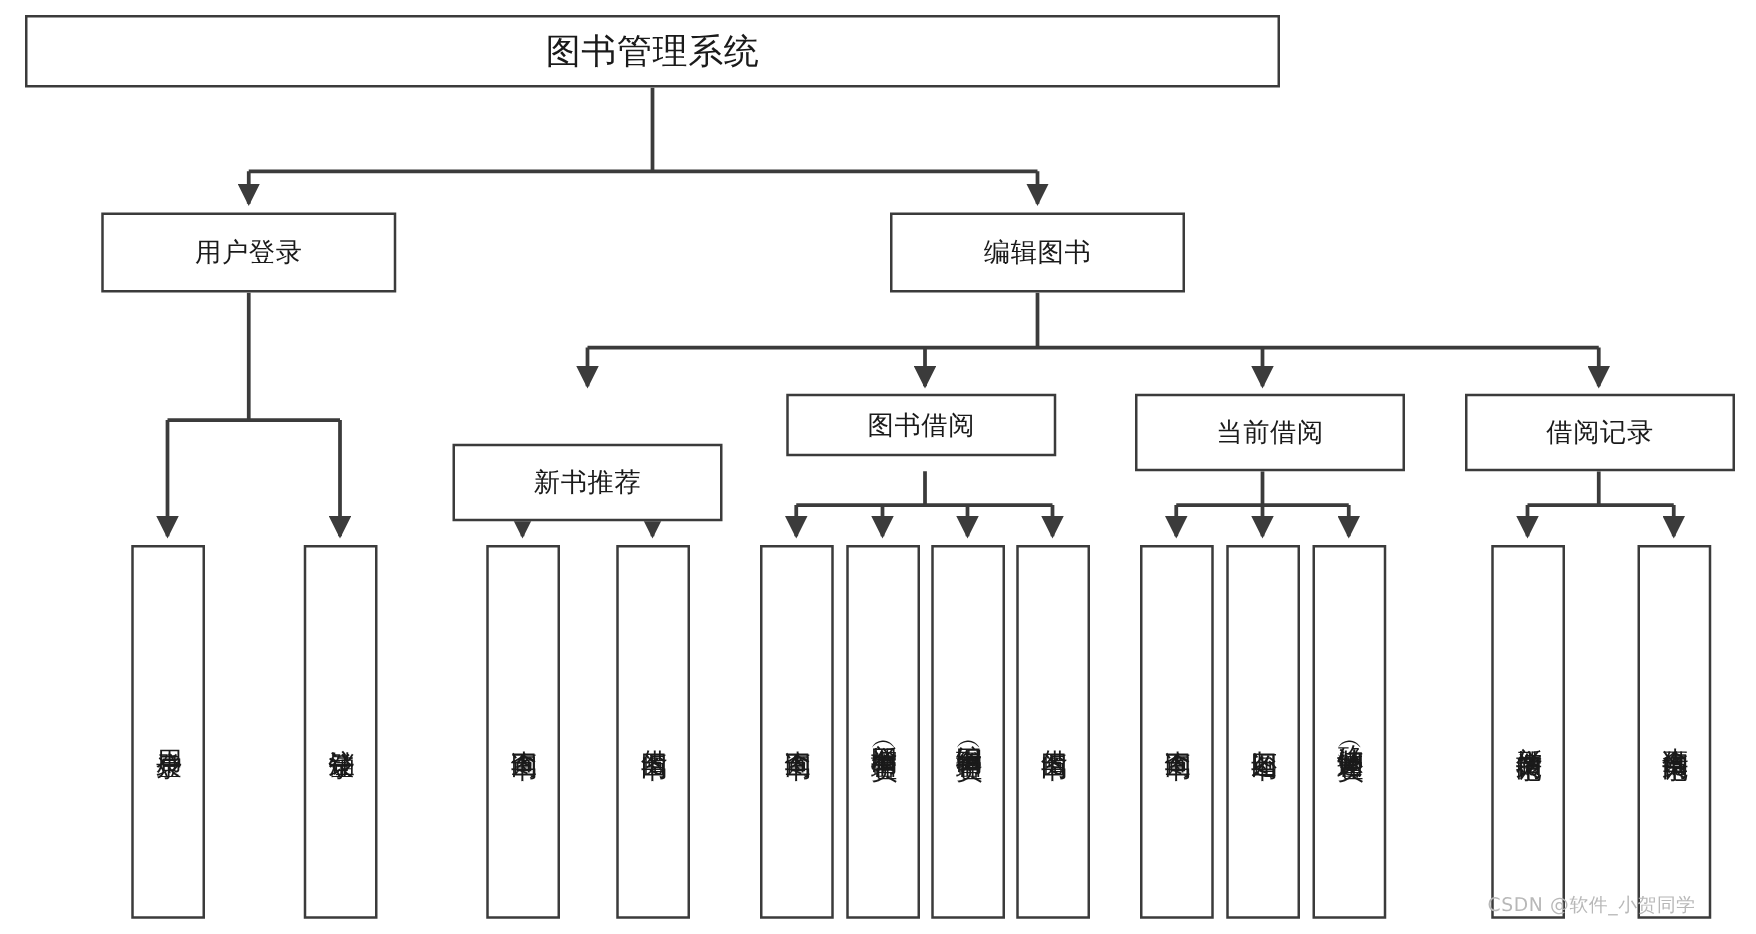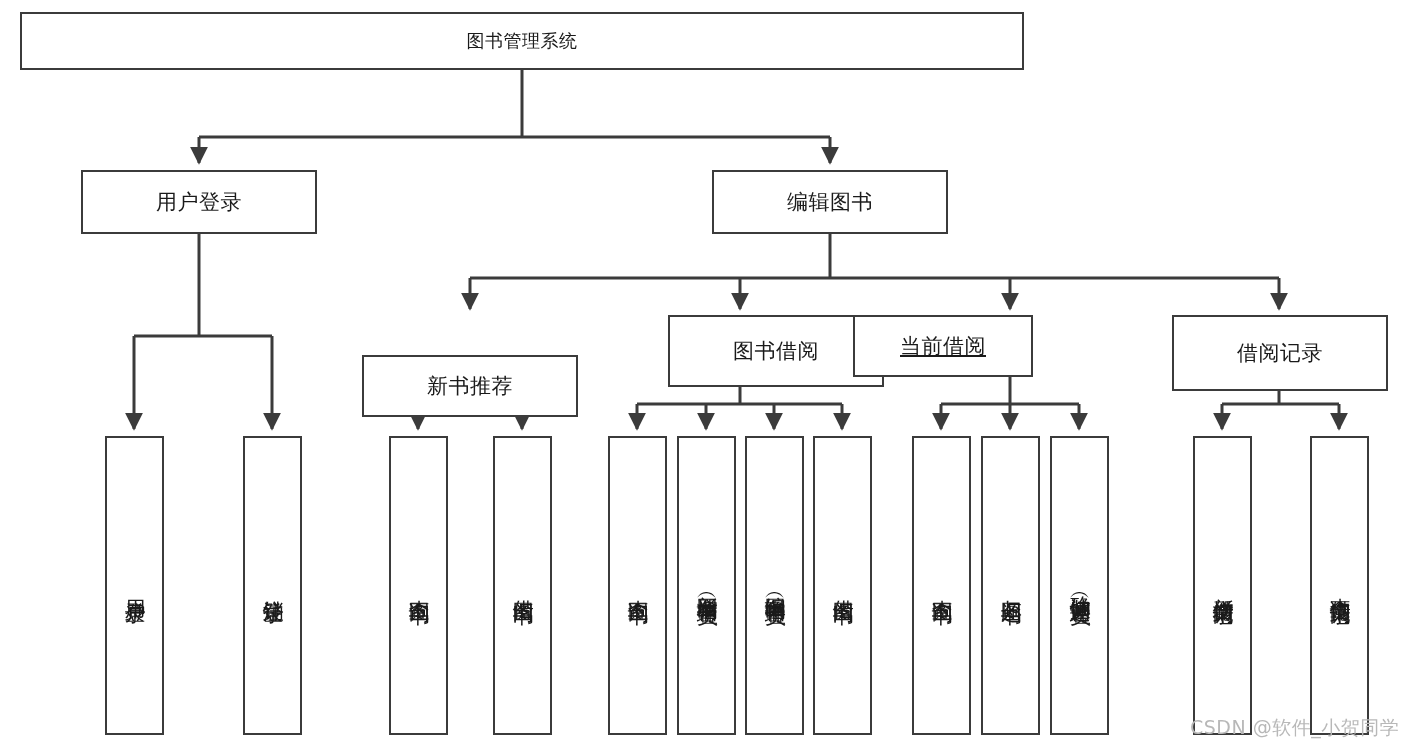--- a/index.html
+++ b/index.html
@@ -42,38 +42,38 @@
     text-align: center;
     line-height: 1.08;
     white-space: nowrap;
   }
   
   .node.horiz .label {
     font-size: 21px;
     letter-spacing: 0.5px;
   }
   .node.title .label {
-    font-size: 18px;
+    font-size: 28px;
   }
   
   .node.vert {
     align-items: center;
     justify-content: center;
   }
   .node.vert .label {
     writing-mode: vertical-rl;
     text-orientation: upright;
     font-size: 21px;
     line-height: 1.12;
     letter-spacing: 1.5px;
     white-space: nowrap;
   }
   .watermark {
     position: absolute;
-    font-size: 19px;
+    font-size: 15px;
     color: #b8b8b8;
     white-space: nowrap;
     z-index: 3;
     letter-spacing: 0.5px;
   }
 </style>
 </head>
 <body>
 
 <div id="canvas">
@@ -138,29 +138,29 @@
   </div>
 
   <div class="node horiz" style="left:712px; top:170px; width:236px; height:64px;">
     <span class="label">编辑图书</span>
   </div>
 
   <div class="node horiz" style="left:362px; top:315px; width:216px; height:62px;margin-top:40px;">
     <span class="label">新书推荐</span>
   </div>
 
-  <div class="node horiz" style="left:668px; top:315px; width:216px; height:72px;">
+  <div class="node horiz" style="left:629px; top:315px; width:216px; height:50px;">
     <span class="label">图书借阅</span>
   </div>
 
-  <div class="node horiz" style="left:853px; top:315px; width:180px; height:62px;text-decoration:underline;">
+  <div class="node horiz" style="left:908px; top:315px; width:216px; height:62px;">
     <span class="label">当前借阅</span>
   </div>
 
-  <div class="node horiz" style="left:1172px; top:315px; width:216px; height:76px;">
+  <div class="node horiz" style="left:1172px; top:315px; width:216px; height:62px;">
     <span class="label">借阅记录</span>
   </div>
 
   <div class="node vert" style="left:105px; top:436px; width:59px; height:299px;">
     <span class="label">用户登录</span>
   </div>
 
   <div class="node vert" style="left:243px; top:436px; width:59px; height:299px;">
     <span class="label">注销登录</span>
   </div>

